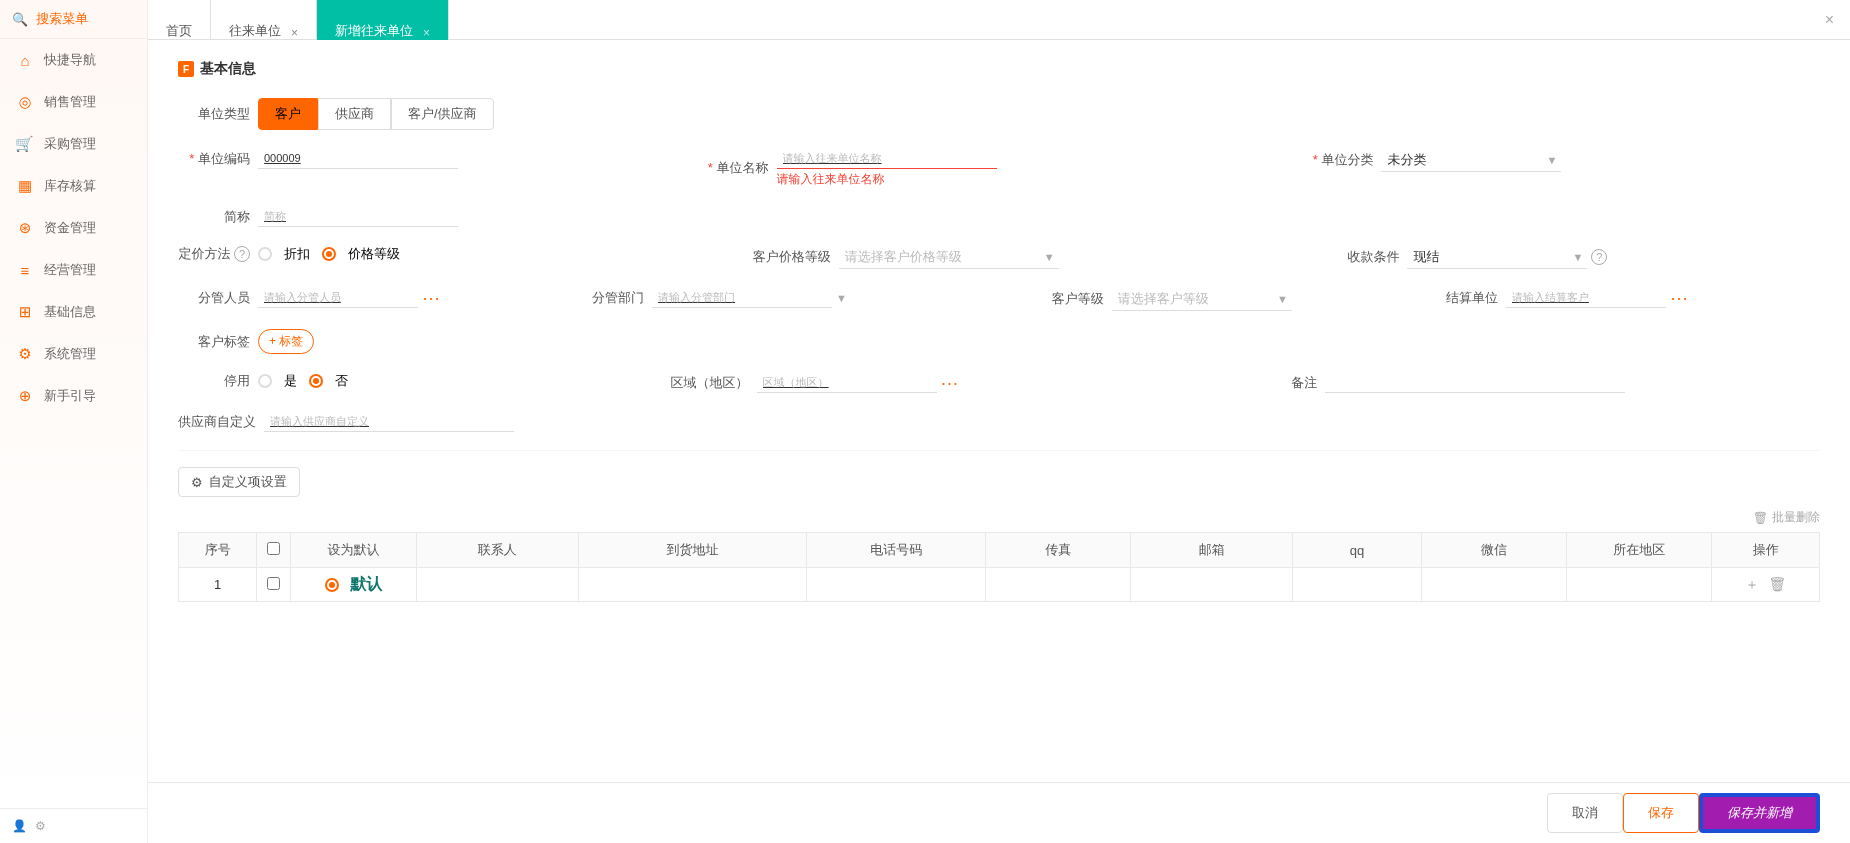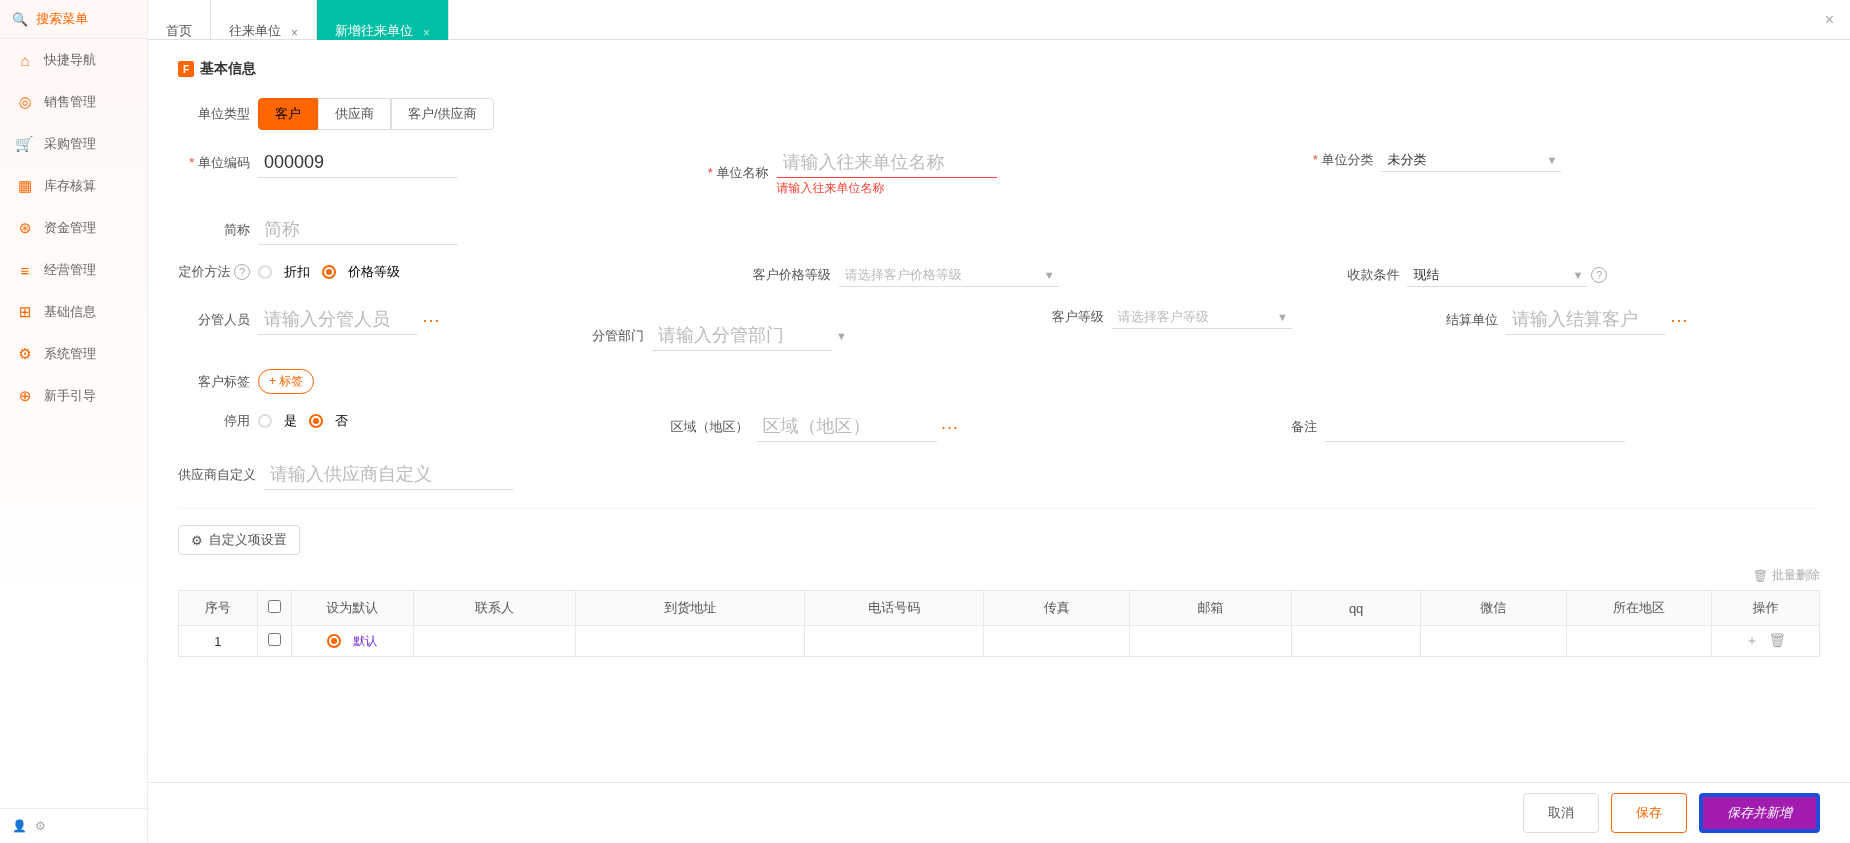--- a/index.html
+++ b/index.html
@@ -136,25 +136,26 @@
       min-width: 80px;
     }
     .form-label.required::before {
       content: '* ';
       color: #f44336;
     }
     .form-input {
       border: none;
       border-bottom: 1px solid #ddd;
       padding: 4px 6px;
-      font-size: 18px;
+      font-size: 11px;
       color: #333;
       outline: none;
       width: 200px;
       background: transparent;
+      text-decoration: underline;
     }
     .form-input::placeholder { color: #bbb; }
     .form-input.error { border-bottom-color: #f44336; }
 
     .error-msg {
       color: #f44336;
       font-size: 12px;
       margin-top: 2px;
       display: block;
     }
@@ -298,21 +299,20 @@
     .bottom-bar {
       position: fixed;
       bottom: 0;
       left: 148px;
       right: 0;
       background: #fff;
       border-top: 1px solid #e8e8e8;
       padding: 10px 30px;
       display: flex;
       justify-content: flex-end;
-      gap: 12px;
       z-index: 100;
     }
     .btn {
       padding: 7px 24px;
       border-radius: 4px;
       border: none;
       cursor: pointer;
       font-size: 13px;
       font-family: inherit;
     }
@@ -501,21 +501,21 @@
 
     
     <div class="form-row">
       <div class="form-group" style="flex:1.2;">
         <span class="form-label">分管人员</span>
         <div class="input-with-more">
           <input type="text" class="form-input" style="width: 160px;" placeholder="请输入分管人员">
           <span class="more-btn">···</span>
         </div>
       </div>
-      <div class="form-group" style="flex:1.4;margin-top:16px;">
+      <div class="form-group" style="flex:1.4;">
         <span class="form-label">分管部门</span>
         <div class="select-wrapper">
           <input type="text" class="form-input" style="width: 180px;" placeholder="请输入分管部门">
           <span class="chevron" style="position:relative; right:auto; color:#aaa; margin-left:4px;">▼</span>
         </div>
       </div>
       <div class="form-group" style="flex:1.2;">
         <span class="form-label">客户等级</span>
         <div class="select-wrapper">
           <select class="form-select" style="color:#bbb;">
@@ -615,21 +615,21 @@
       </thead>
       <tbody>
         <tr>
           <td>1</td>
           <td class="checkbox-cell">
             <input type="checkbox" style="">
           </td>
           <td>
             <label class="radio-item" style="justify-content:center;">
               <span class="radio-circle checked" style="border-color:#f60;"></span>
-              <span style="font-size:12px;color:#6d28d9;">默认</span>
+              <span style="font-size:16px;color:#0f766e;font-weight:bold;">默认</span>
             </label>
           </td>
           <td><input type="text" style="border: none; outline: none; width: 80px;"></td>
           <td><input type="text" style="border: none; outline: none; width: 120px;"></td>
           <td><input type="text" style="border: none; outline: none; width: 90px;"></td>
           <td><input type="text" style="border: none; outline: none; width: 70px;"></td>
           <td><input type="text" style="border: none; outline: none; width: 80px;"></td>
           <td><input type="text" style="border: none; outline: none; width: 60px;"></td>
           <td><input type="text" style="border: none; outline: none; width: 70px;"></td>
           <td><input type="text" style="border: none; outline: none; width: 70px;"></td>

